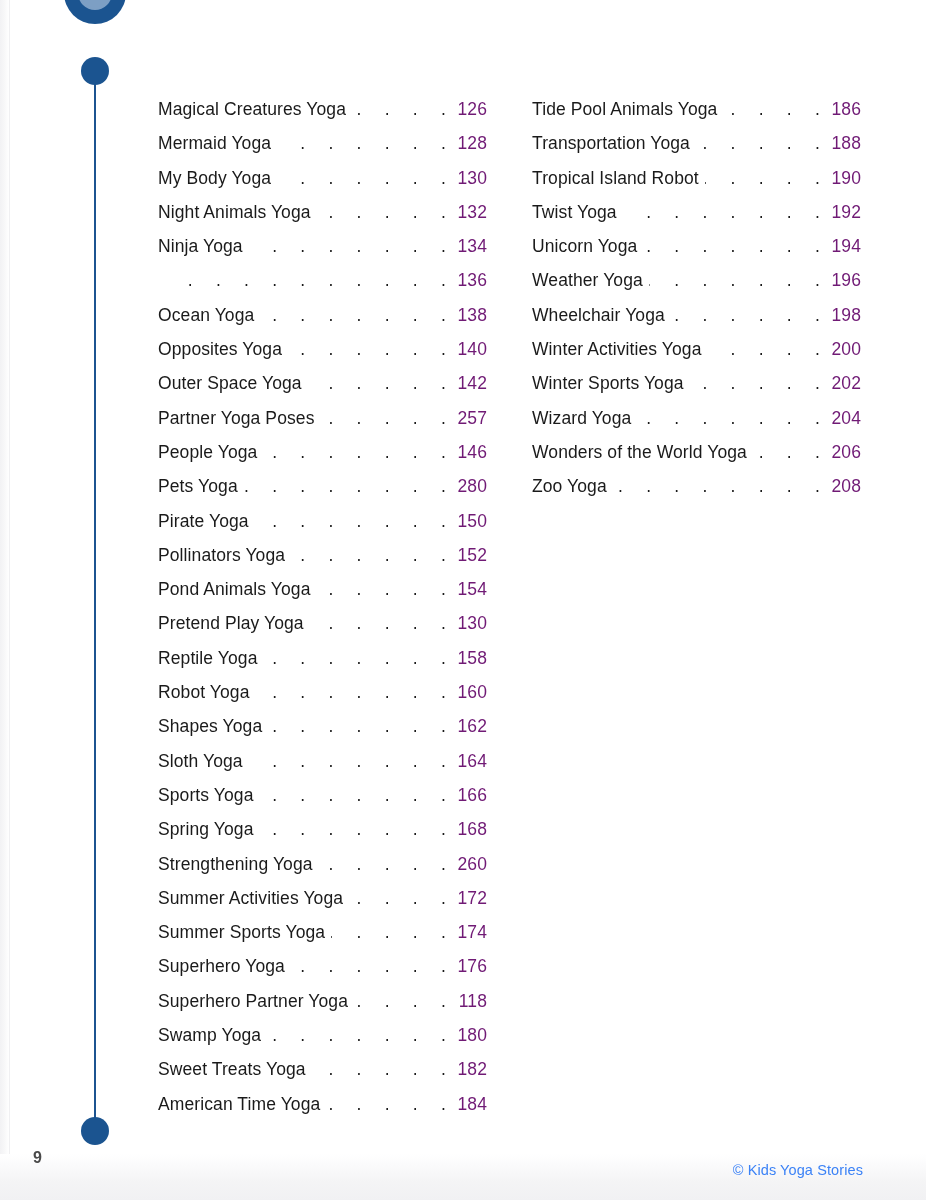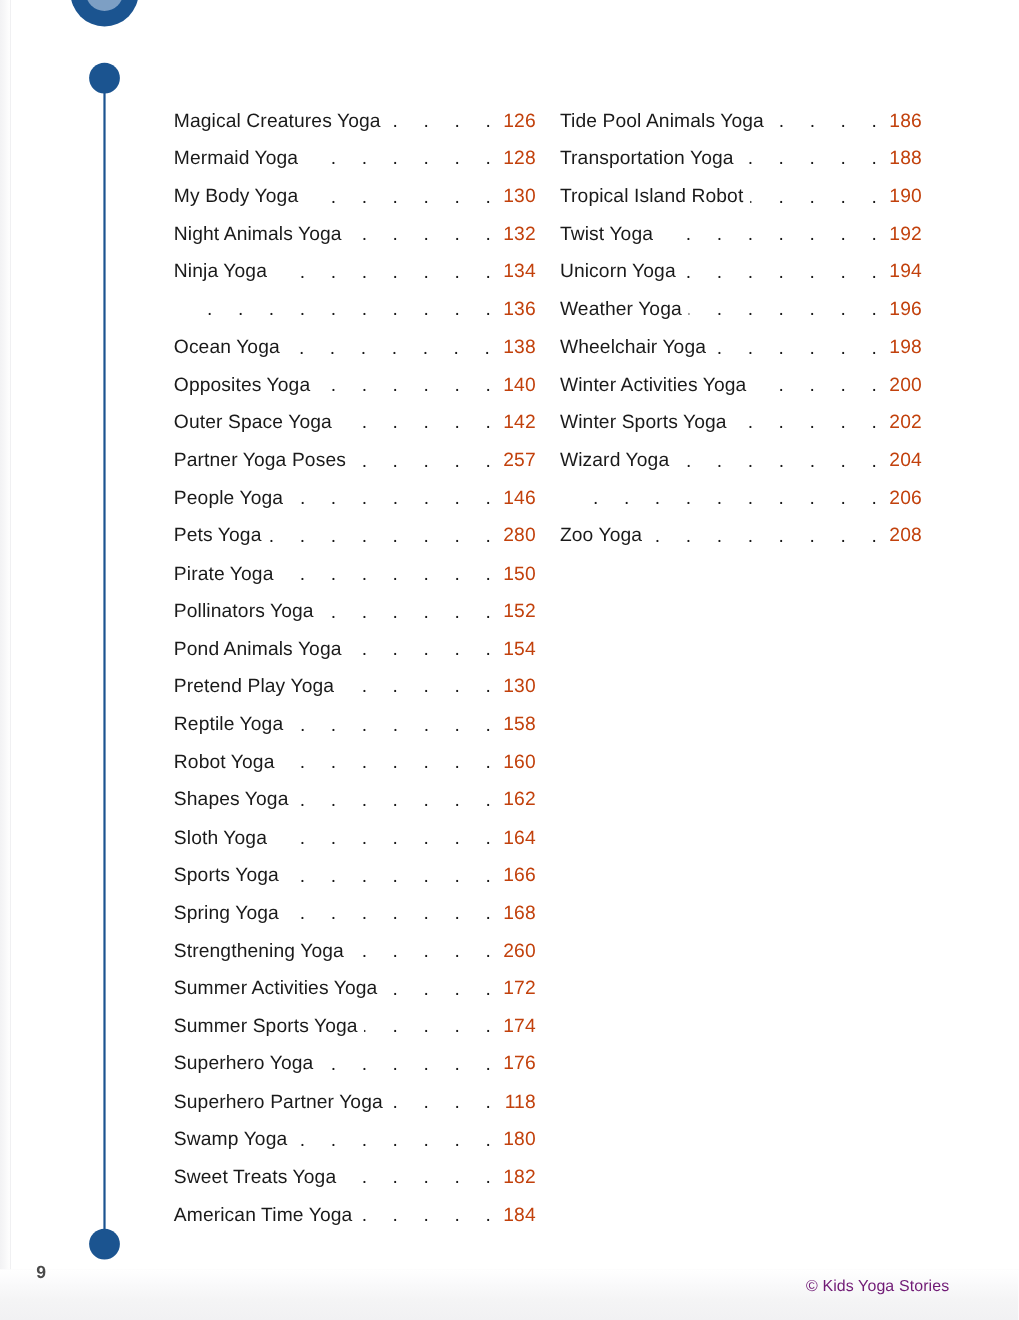--- a/index.html
+++ b/index.html
@@ -98,21 +98,21 @@
   }
   .ring-bottom .deco-ring-inner { width: 34px; height: 34px; }
 
   
   .toc {
     position: absolute;
     left: 158px;
     top: 99px;
     width: 704px;
     display: flex;
-    gap: 22px;
+    gap: 45px;
   }
   .toc-col {
     width: 329px;
     flex: 0 0 329px;
   }
 
   .toc-row {
     display: flex;
     align-items: baseline;
     height: 34.3px;
@@ -133,39 +133,39 @@
     font-size: 17.5px;
     letter-spacing: 9.2px;
     text-align: right;
     direction: rtl;
   }
   .toc-page {
     flex: 0 0 auto;
     text-align: right;
     min-width: 31px;
     font-size: 17.5px;
-    color: #c2410c;
+    color: #701a75;
   }
 
   
   .page-number {
     position: absolute;
     left: 33px;
     top: 1149px;
     font-size: 16px;
     font-weight: bold;
     color: #4a4a4a;
     letter-spacing: 0.2px;
   }
   .copyright {
     position: absolute;
     right: 63px;
     top: 1162px;
     font-size: 14.5px;
-    color: #701a75;
+    color: #3b82f6;
     letter-spacing: 0.1px;
     white-space: nowrap;
   }
 </style>
 </head>
 <body>
 
 <div class="page">
 
   <div class="page-edge-strip"></div>
@@ -380,20 +380,21 @@
           <span class="toc-title">Winter Sports Yoga</span>
           <span class="toc-leader">. . . . . . . . . . . . . . . . . . . . . . . . . . . . . .</span>
           <span class="toc-page">202</span>
         </div>
         <div class="toc-row">
           <span class="toc-title">Wizard Yoga</span>
           <span class="toc-leader">. . . . . . . . . . . . . . . . . . . . . . . . . . . . . .</span>
           <span class="toc-page">204</span>
         </div>
         <div class="toc-row">
+          <span class="toc-title">Wonders of the World Yoga</span>
           <span class="toc-leader">. . . . . . . . . . . . . . . . . . . . . . . . . . . . . .</span>
           <span class="toc-page">206</span>
         </div>
         <div class="toc-row">
           <span class="toc-title">Zoo Yoga</span>
           <span class="toc-leader">. . . . . . . . . . . . . . . . . . . . . . . . . . . . . .</span>
           <span class="toc-page">208</span>
         </div>
       </div>
   </div>

